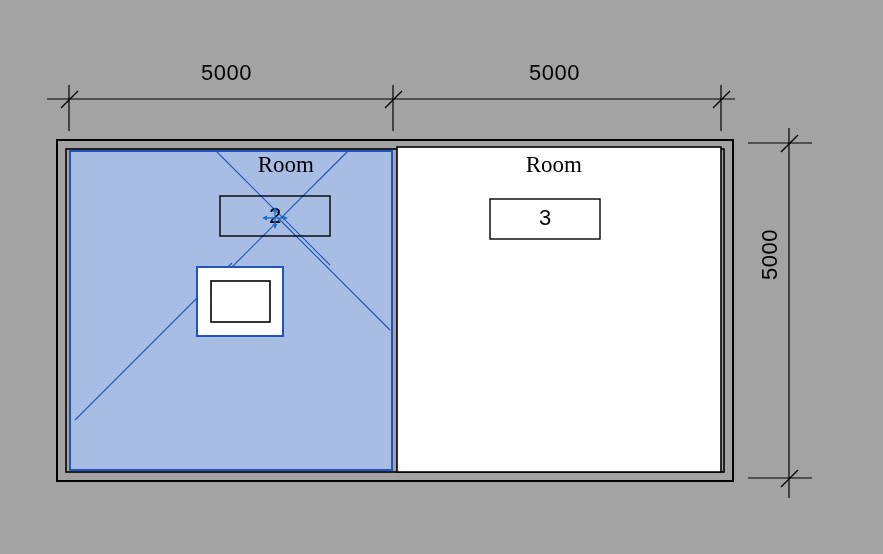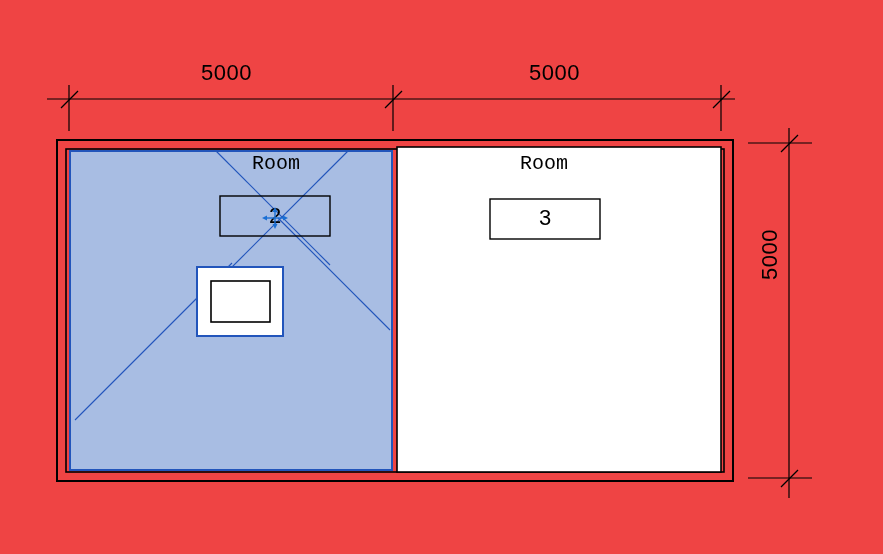--- a/index.html
+++ b/index.html
@@ -8,21 +8,21 @@
     padding: 0;
     background: #ffffff;
   }
   body {
     font-family: "Liberation Sans", sans-serif;
   }
   #canvas {
     position: relative;
     width: 883px;
     height: 554px;
-    background: #ef4444;
+    background: #a3a3a3;
     overflow: hidden;
   }
   #plan-svg {
     position: absolute;
     left: 0;
     top: 0;
     width: 883px;
     height: 554px;
   }
   .dim-text {
@@ -36,25 +36,25 @@
   #dim-top-left-text  { left: 201px; top: 60px; }
   #dim-top-right-text { left: 529px; top: 60px; }
   #dim-right-text {
     left: 757px;
     top: 280px;
     transform: rotate(-90deg);
     transform-origin: left top;
   }
   .room-name {
     position: absolute;
-    font-family: Liberation Mono, monospace;
-    font-size: 20px;
+    font-family: Liberation Serif, serif;
+    font-size: 23px;
     color: #000000;
     white-space: nowrap;
-    text-align: center;
+    text-align: right;
   }
   #room-left-name  { left: 238px; top: 152px; width: 76px; }
   #room-right-name { left: 506px; top: 152px; width: 76px; }
   .room-number {
     position: absolute;
     font-family: "Liberation Sans", sans-serif;
     font-size: 22px;
     color: #000000;
     text-align: center;
   }

